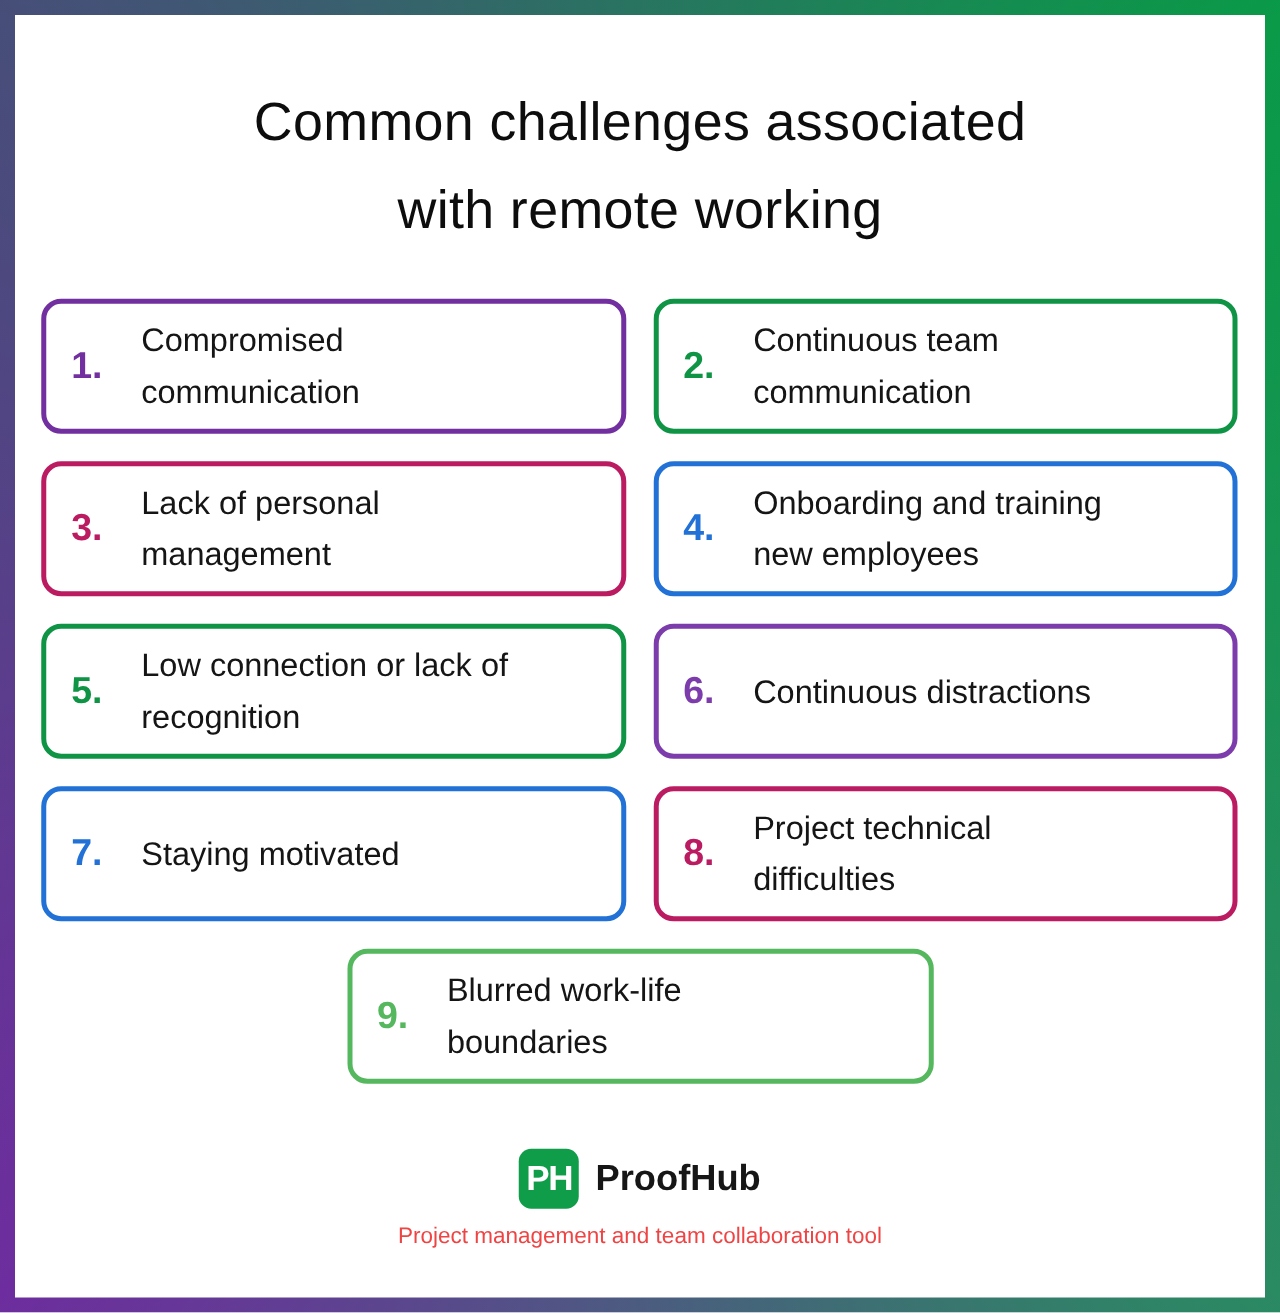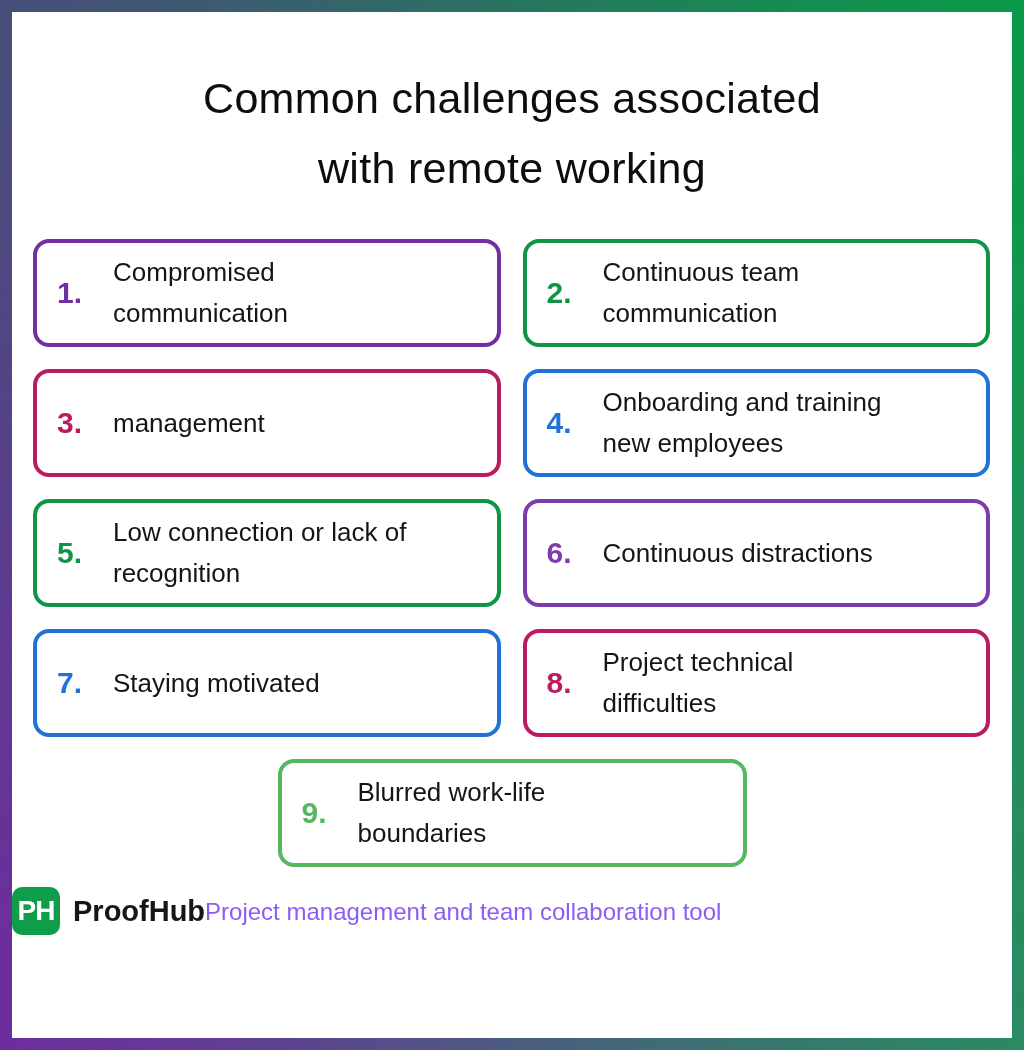--- a/index.html
+++ b/index.html
@@ -55,24 +55,24 @@
     margin-left:4px;
   }
   .label span { display:block; }
   .center-row {
     display:flex;
     justify-content:center;
     margin-top:22px;
   }
   .center-row .box { width:469px; }
   .footer {
-    margin-top:20px;
+    margin-top:52px;
     display:flex;
-    flex-direction:row;
-    align-items:flex-start;
+    flex-direction:column;
+    align-items:center;
   }
   .logo-row {
     display:flex;
     align-items:center;
     gap:13px;
   }
   .badge {
     width:48px; height:48px;
     border-radius:10px;
     background:#0f9d49;
@@ -84,22 +84,22 @@
     align-items:center;
     justify-content:center;
   }
   .logo-text {
     font-size:29px;
     font-weight:bold;
     color:#161616;
   }
   .tagline {
     margin-top:11px;
-    font-size:24px;
-    color:#8b5cf6;
+    font-size:18px;
+    color:#ef4444;
   }
 </style>
 </head>
 <body>
 
 <div class="frame" style="background: conic-gradient(from 45deg, rgb(10, 154, 72), rgb(42, 138, 98), rgb(109, 45, 158), rgb(71, 78, 121), rgb(10, 154, 72));">
   <div class="page">
 
     <div class="title">
       <div>Common challenges associated</div>
@@ -120,20 +120,21 @@
         <span class="num" style="color: rgb(14, 148, 68);">2.</span>
         <span class="label">
             <span>Continuous team</span>
             <span>communication</span>
           </span>
       </div>
 
       <div class="box" style="border-color: rgb(187, 27, 96);">
         <span class="num" style="color: rgb(187, 27, 96);">3.</span>
         <span class="label">
+            <span>Lack of personal</span>
             <span>management</span>
           </span>
       </div>
 
       <div class="box" style="border-color: rgb(33, 113, 214);">
         <span class="num" style="color: rgb(33, 113, 214);">4.</span>
         <span class="label">
             <span>Onboarding and training</span>
             <span>new employees</span>
           </span>

